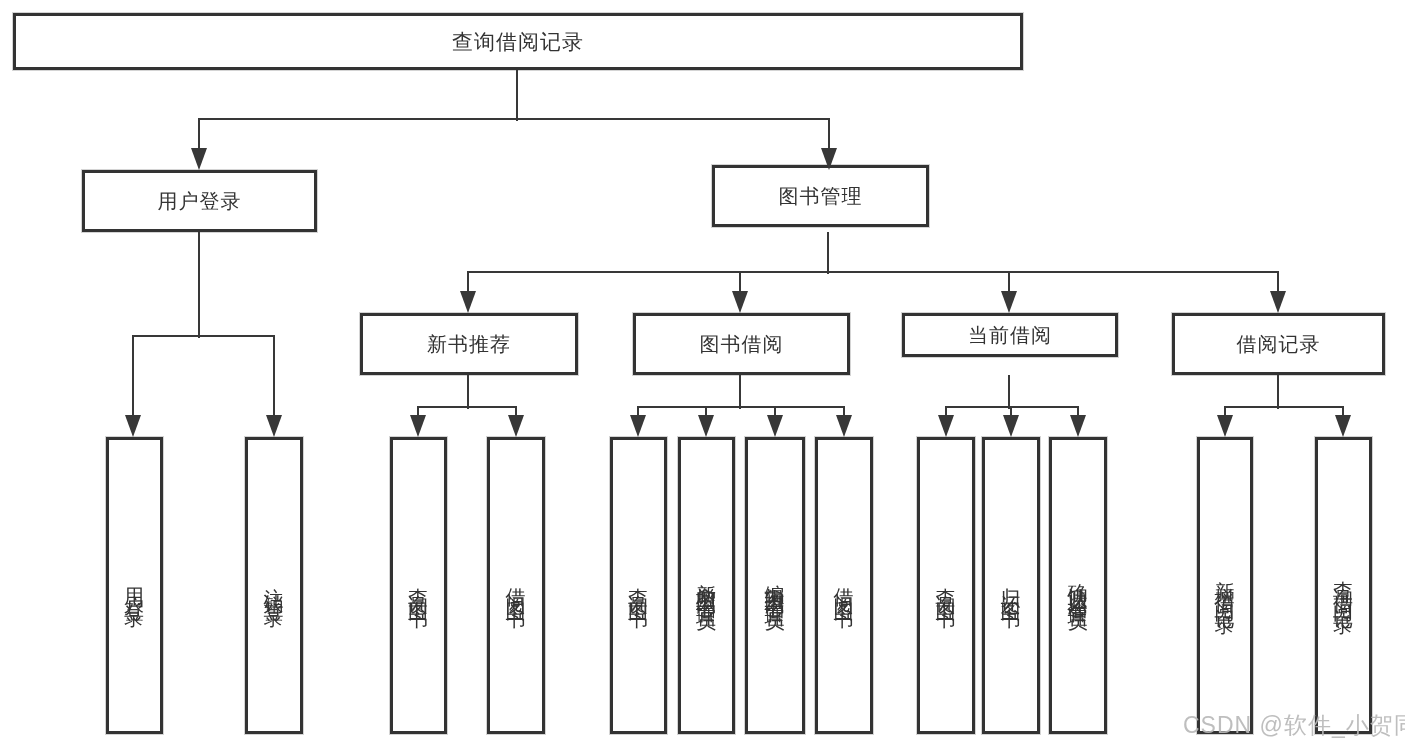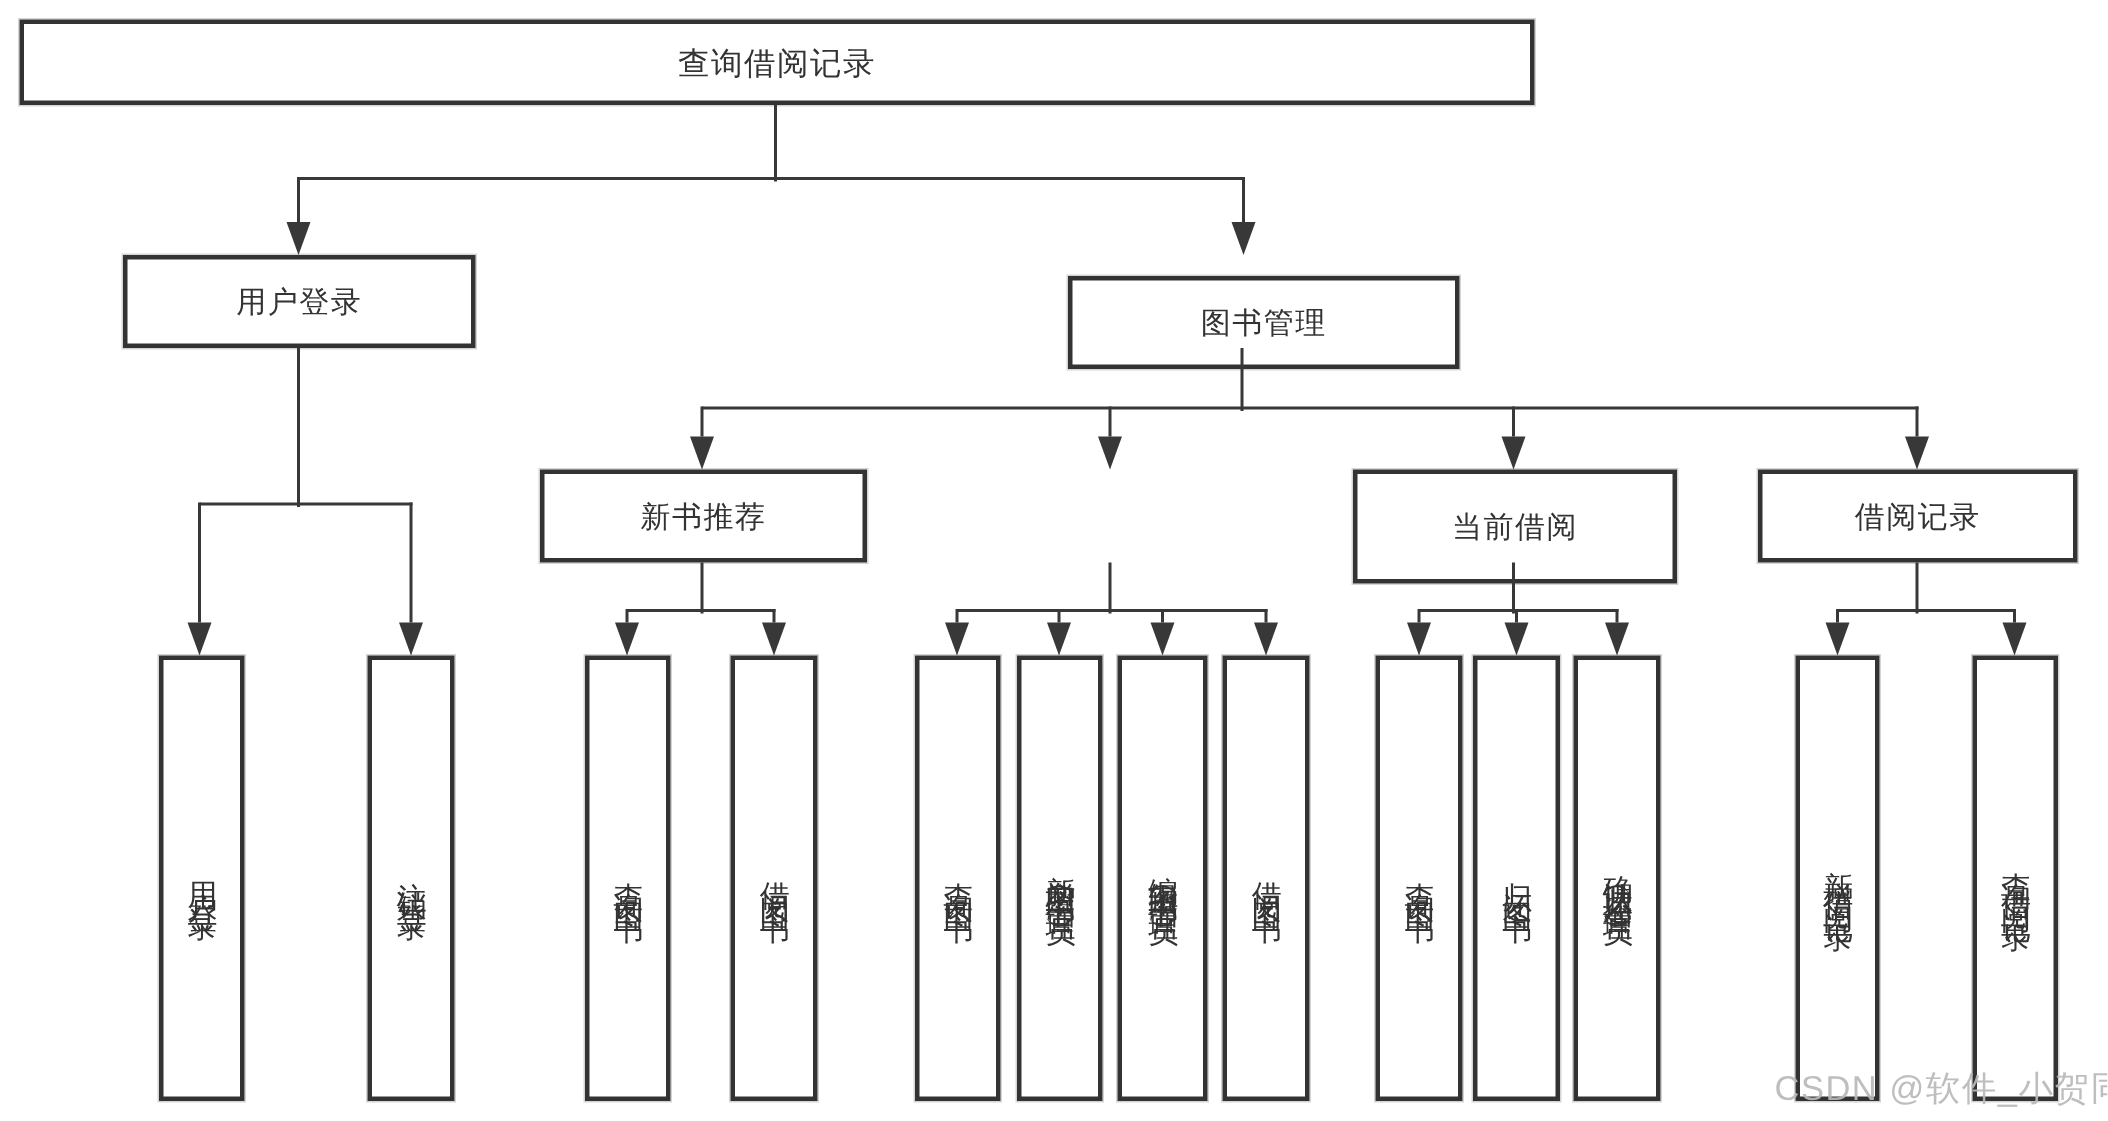--- a/index.html
+++ b/index.html
@@ -65,28 +65,31 @@
 
 <div class="canvas">
 
   <div class="node root" style="left:13px; top:13px; width:1010px; height:57px;">
     <span class="hlabel">查询借阅记录</span>
   </div>
 
   <div class="node" style="left:82px; top:170px; width:235px; height:62px;">
     <span class="hlabel">用户登录</span>
   </div>
-  <div class="node" style="left:712px; top:184px; width:261px; height:62px;font-family:Liberation Mono, monospace;">
+  <div class="node" style="left:712px; top:165px; width:217px; height:62px;font-family:Liberation Mono, monospace;">
     <span class="hlabel">图书管理</span>
   </div>
 
   <div class="node" style="left:360px; top:313px; width:218px; height:62px;align-items:center;">
     <span class="hlabel">新书推荐</span>
   </div>
-  <div class="node" style="left:902px; top:313px; width:216px; height:76px;">
+  <div class="node" style="left:633px; top:313px; width:217px; height:62px;">
+    <span class="hlabel">图书借阅</span>
+  </div>
+  <div class="node" style="left:902px; top:313px; width:216px; height:44px;">
     <span class="hlabel">当前借阅</span>
   </div>
   <div class="node" style="left:1172px; top:313px; width:213px; height:62px;">
     <span class="hlabel">借阅记录</span>
   </div>
 
   <div class="node" style="left:106px; top:437px; width:57px; height:297px;">
     <span class="vlabel">用户登录</span>
   </div>
   <div class="node" style="left:245px; top:437px; width:58px; height:297px;">

